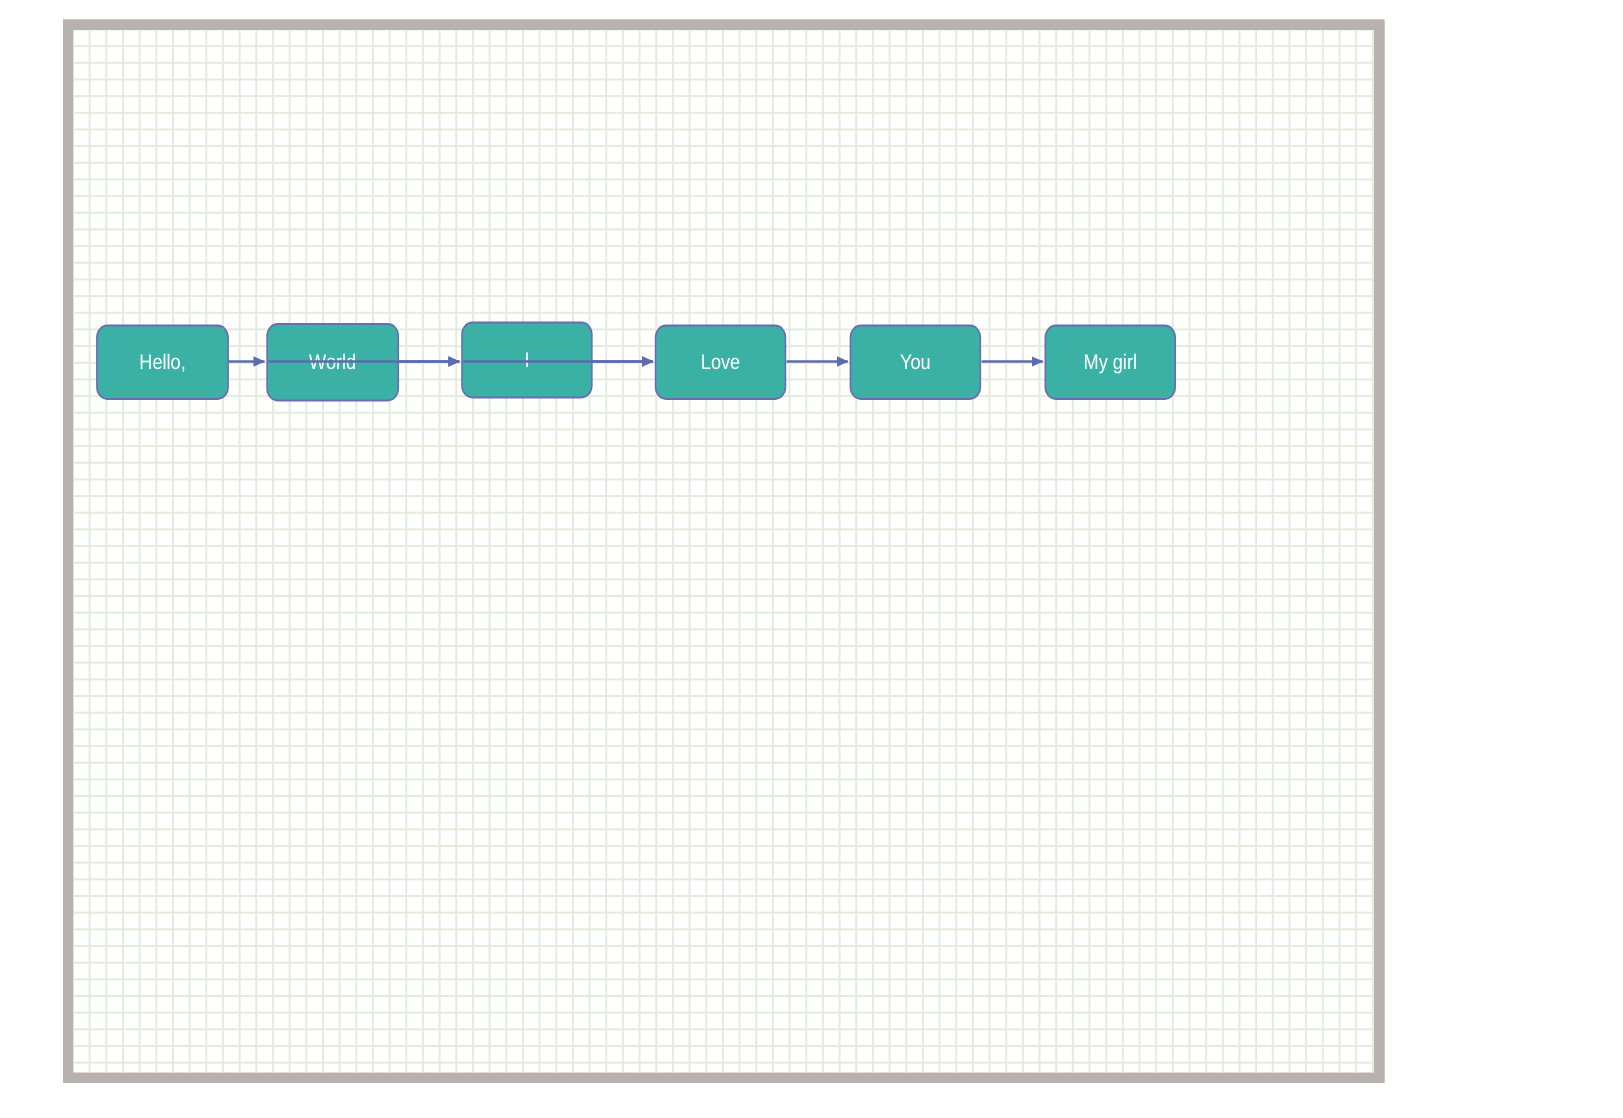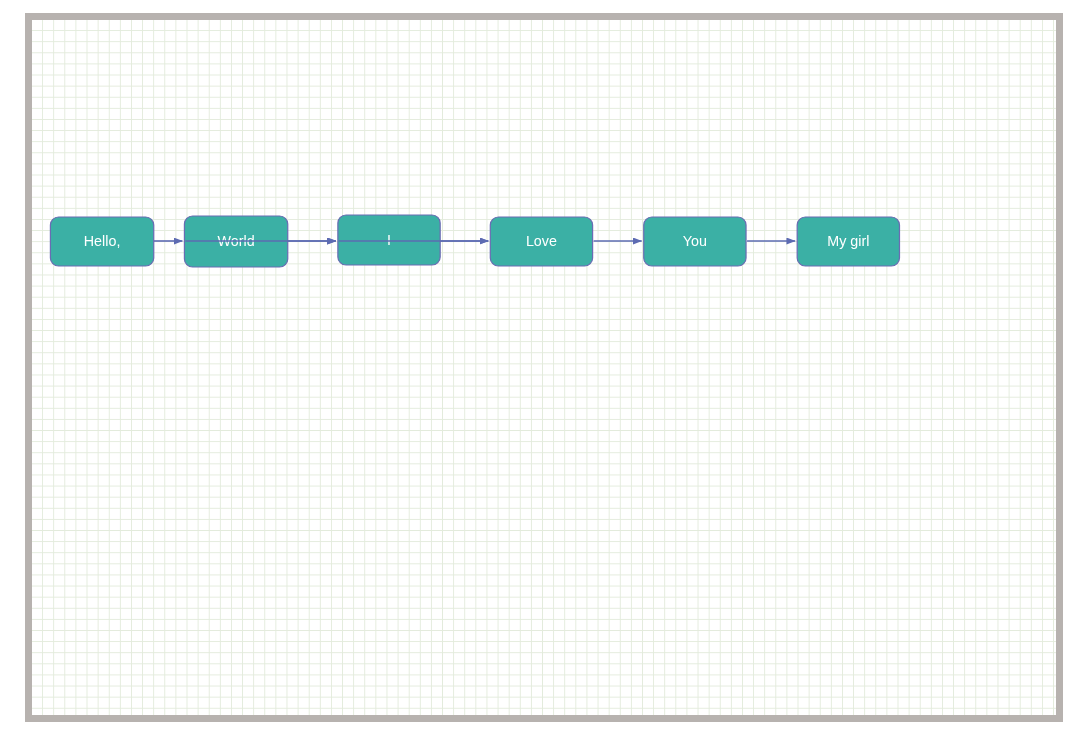--- a/index.html
+++ b/index.html
@@ -12,23 +12,23 @@
     width: 1082px;
     height: 745px;
     position: relative;
     overflow: hidden;
     font-family: "Liberation Sans", "DejaVu Sans", sans-serif;
   }
 
   
   #canvas-frame {
     position: absolute;
-    left: 25px;
+    left: 42px;
     top: 13px;
-    width: 1038px;
+    width: 881px;
     height: 709px;
     box-sizing: border-box;
     border: 7px solid #b7b2af;
     background: #fca5a5;
   }
 
   
   #grid-surface {
     position: absolute;
     left: 0;

